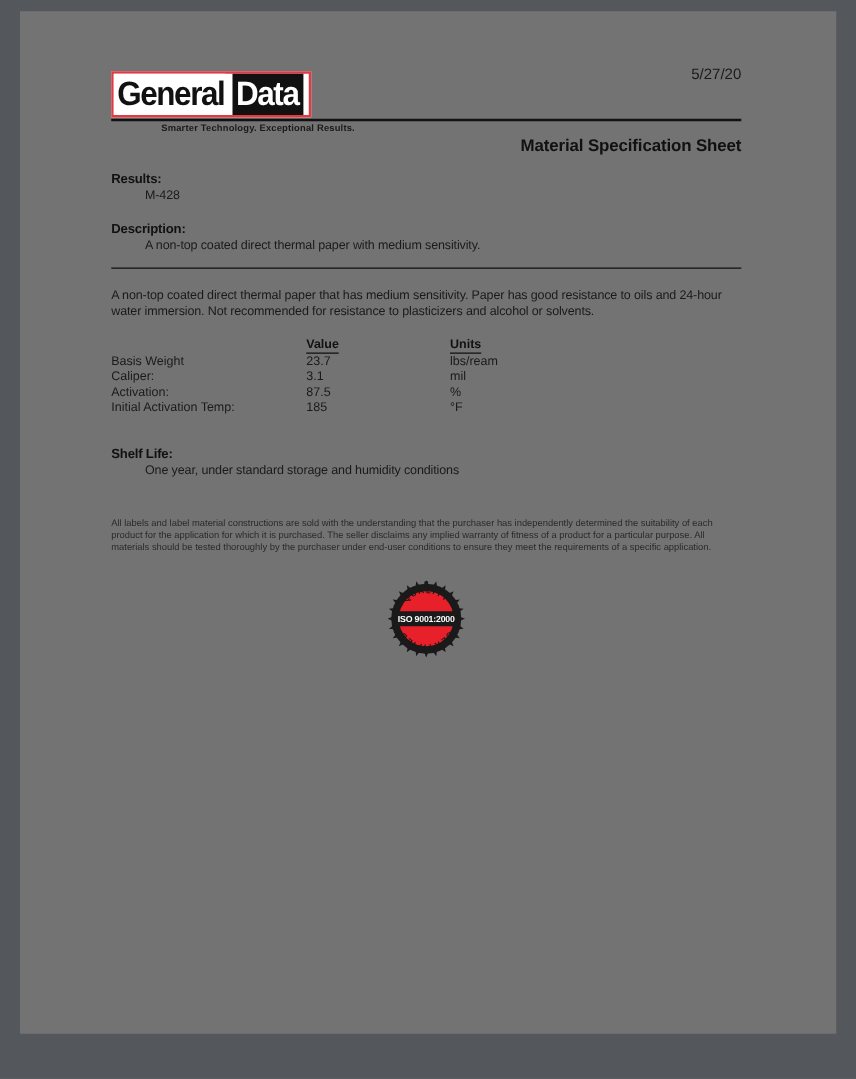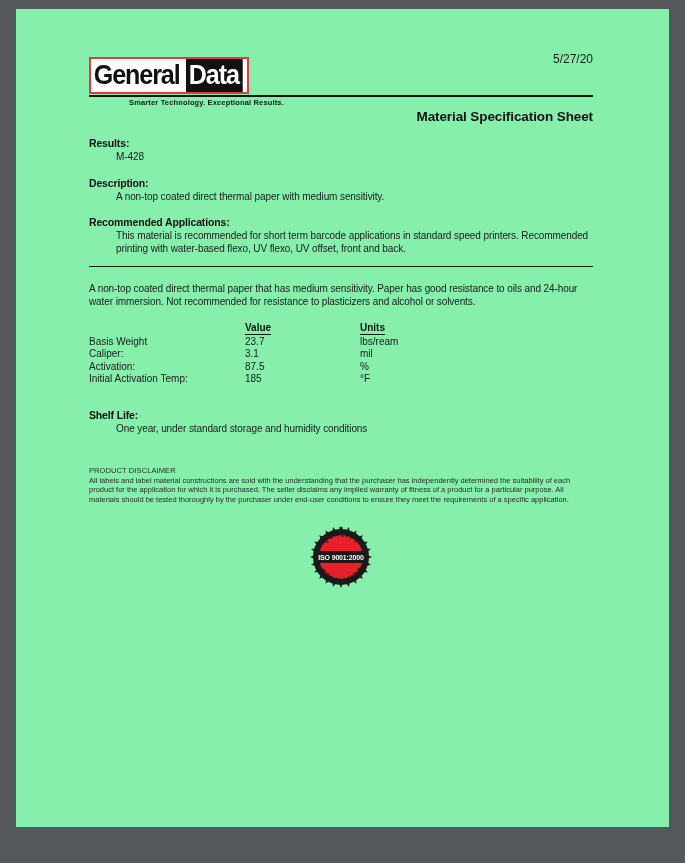--- a/index.html
+++ b/index.html
@@ -14,21 +14,21 @@
     overflow: hidden;
   }
 
   
   .page {
     position: absolute;
     left: 16px;
     top: 9px;
     width: 653px;
     height: 818px;
-    background: #86efac;
+    background: #737373;
   }
 
   
   .content {
     position: absolute;
     left: 73px;   
     top: 0;
     width: 504px; 
   }
 
@@ -215,24 +215,20 @@
     <div class="section">
       <div class="section-head">Results:</div>
       <div class="section-body">M-428</div>
     </div>
 
     <div class="section">
       <div class="section-head">Description:</div>
       <div class="section-body">A non-top coated direct thermal paper with medium sensitivity.</div>
     </div>
 
-    <div class="section">
-      <div class="section-head">Recommended Applications:</div>
-      <div class="section-body">This material is recommended for short term barcode applications in standard speed printers. Recommended printing with water-based flexo, UV flexo, UV offset, front and back.</div>
-    </div>
 
     <div class="rule-thin spacer-rule"></div>
 
     <div class="para-after-rule">A non-top coated direct thermal paper that has medium sensitivity. Paper has good resistance to oils and 24-hour water immersion. Not recommended for resistance to plasticizers and alcohol or solvents.</div>
 
     <table class="spec-table">
       <thead>
         <tr>
           <th class="col-prop"></th>
           <th class="col-value"><span>Value</span></th>
@@ -262,21 +258,20 @@
         </tr>
       </tbody>
     </table>
 
     <div class="section shelf">
       <div class="section-head">Shelf Life:</div>
       <div class="section-body">One year, under standard storage and humidity conditions</div>
     </div>
 
     <div class="disclaimer">
-      <div class="disclaimer-head">PRODUCT DISCLAIMER</div>
       <div class="disclaimer-body">All labels and label material constructions are sold with the understanding that the purchaser has independently determined the suitability of each product for the application for which it is purchased. The seller disclaims any implied warranty of fitness of a product for a particular purpose. All materials should be tested thoroughly by the purchaser under end-user conditions to ensure they meet the requirements of a specific application.</div>
     </div>
 
     <div class="seal-wrap">
       <svg class="seal" width="62" height="62" viewBox="0 0 124 124">
         <defs>
           <path id="arcTop" d="M 62,62 m -41,0 a 41,41 0 0 1 82,0" fill="none" transform="rotate(180 62 62)"></path>
           <path id="arcBottom" d="M 62,62 m -41,0 a 41,41 0 0 1 82,0" fill="none"></path>
         </defs>
 

